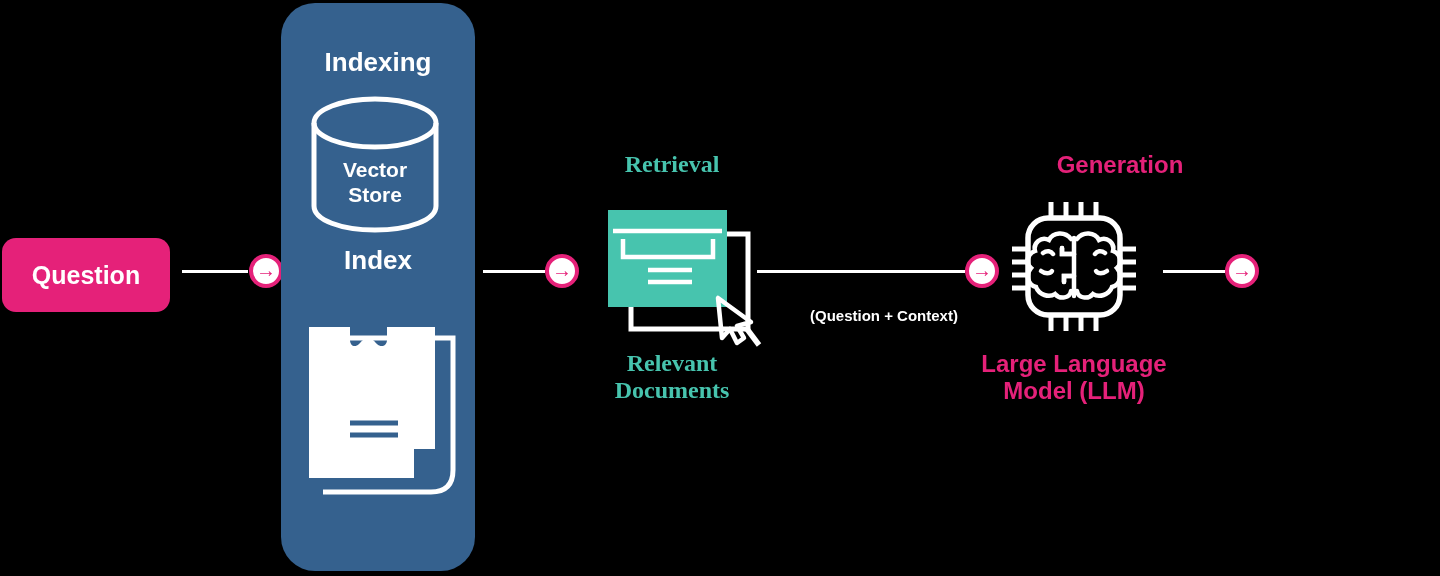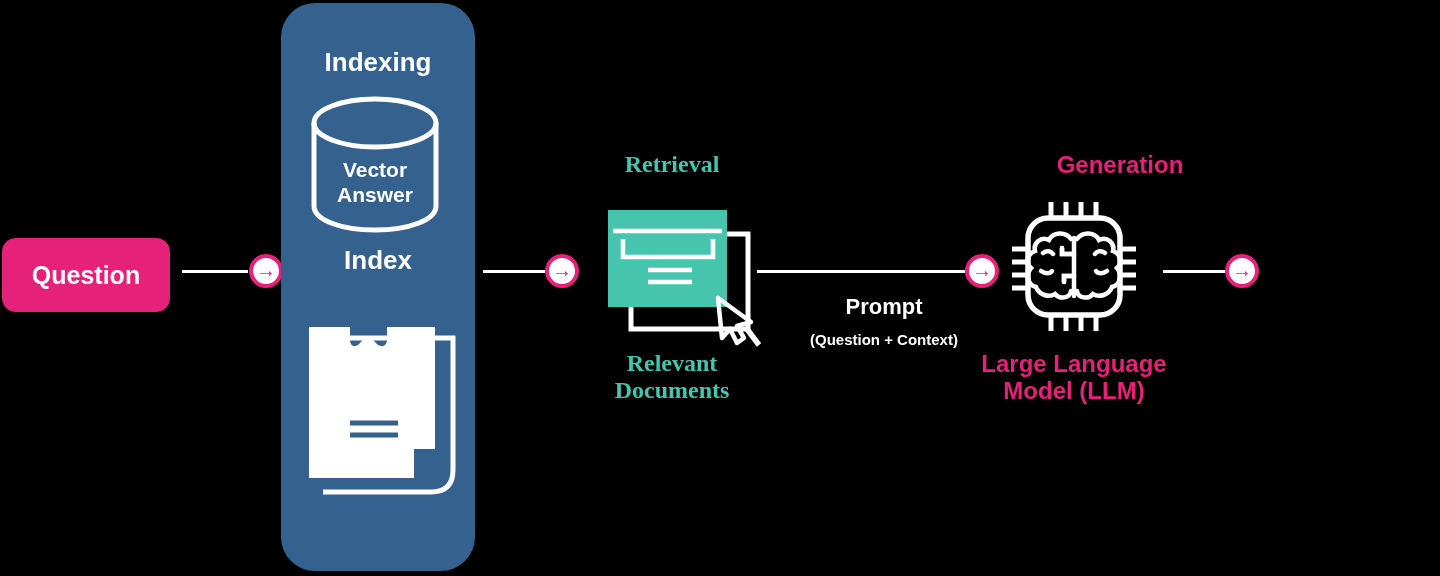--- a/index.html
+++ b/index.html
@@ -76,21 +76,21 @@
 
   <div class="abs pill"></div>
   <div class="abs pill-title t-indexing">Indexing</div>
 
   <svg class="abs" style="left:310px;top:96px;" width="130" height="140" viewBox="0 0 130 140">
     <ellipse class="sw" cx="65" cy="27" rx="61" ry="24" stroke-width="5"></ellipse>
     <path class="sw" stroke-width="5" d="M4,27 V110 C4,124 31,134 65,134 C99,134 126,124 126,110 V27"></path>
   </svg>
   <div class="abs vs-label">
     <div>Vector</div>
-    <div>Answer</div>
+    <div>Store</div>
   </div>
   <div class="abs pill-title t-index">Index</div>
 
   <svg class="abs" style="left:305px;top:320px;" width="165" height="180" viewBox="0 0 165 180">
     <path class="sw" stroke-width="5" d="M20,18 H148 V150 Q148,172 126,172 H18"></path>
     <path class="fw" d="M4,7 L45,7 L45,20 C45,26 50,28 54,24 C57,21 59,18 63,18 C67,18 69,21 72,24 C76,28 82,26 82,20 L82,7 L130,7 L130,129 L109,129 L109,158 L4,158 Z"></path>
     <line x1="45" y1="103" x2="93" y2="103" stroke="#35618E" stroke-width="5"></line>
     <line x1="45" y1="115" x2="93" y2="115" stroke="#35618E" stroke-width="5"></line>
   </svg>
 
@@ -110,21 +110,20 @@
     <path class="sw" stroke-width="4.5" stroke-linejoin="round" d="M118,93 L122,133 L130,124 L137,138 L144,133 L137,121 L151,117 Z"></path>
     <path class="sw" stroke-width="5.5" d="M147,124 L159,140"></path>
   </svg>
   <div class="abs teal-text caption r-caption">
     <div>Relevant</div>
     <div>Documents</div>
   </div>
 
   <div class="abs hline line3"></div>
   <div class="abs prompt-wrap">
-    <div class="prompt-main">Prompt</div>
     <div class="prompt-sub">(Question + Context)</div>
   </div>
   <div class="abs badge badge3">
     <span>→</span>
   </div>
 
   <div class="abs pink-text sec-title g-title">Generation</div>
   <svg class="abs" style="left:1005px;top:195px;" width="140" height="145" viewBox="0 0 140 145">
 
     <rect class="sw" stroke-width="5.5" x="23" y="23" width="92" height="97" rx="20"></rect>

